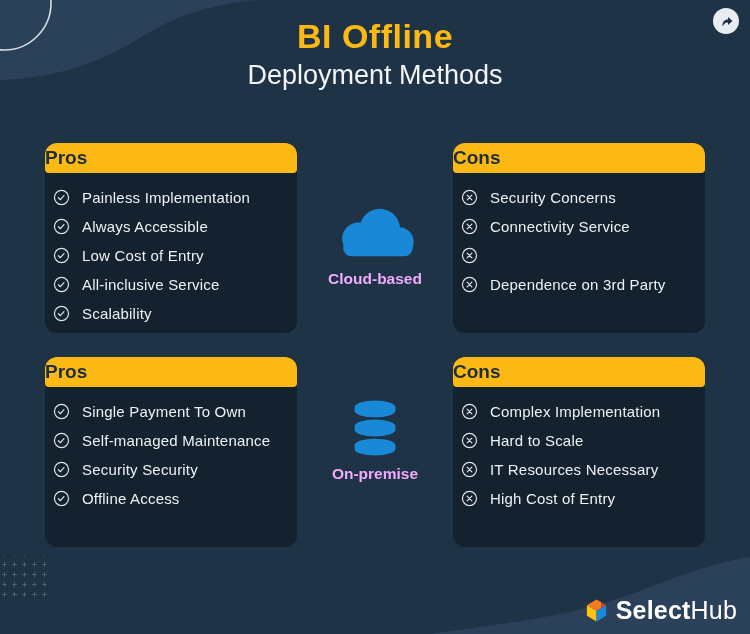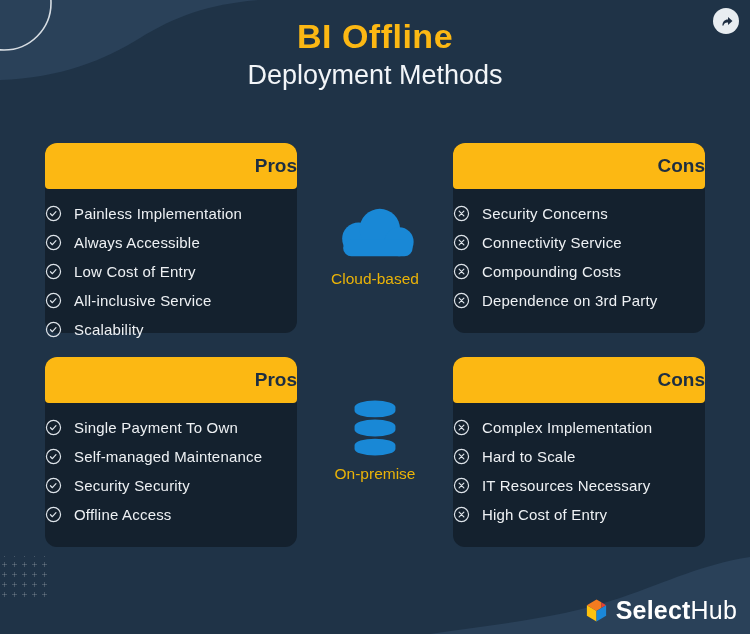--- a/index.html
+++ b/index.html
@@ -20,33 +20,33 @@
   
   .share{position:absolute;top:8px;right:11px;width:26px;height:26px;border-radius:50%;
     background:#E8EDF1;display:flex;align-items:center;justify-content:center;z-index:3;cursor:pointer;}
 
   
   .card{position:absolute;width:252px;height:190px;background:#14212E;border-radius:12px;z-index:2;}
   .c1{left:45px;top:143px;}
   .c2{left:453px;top:143px;}
   .c3{left:45px;top:357px;}
   .c4{left:453px;top:357px;}
-  .card-header{height:46px;background:#FCB813;border-radius:12px 12px 4px 4px;
-    display:flex;align-items:center;justify-content:flex-end;}
+  .card-header{height:30px;background:#FCB813;border-radius:12px 12px 4px 4px;
+    display:flex;align-items:center;justify-content:flex-start;}
   .card-header span{font-size:19px;font-weight:bold;color:#1D2E42;}
-  .card-list{list-style:none;margin:0;padding:10px 8px 0 0;}
+  .card-list{list-style:none;margin:0;padding:10px 8px 0 8px;}
   .row{display:flex;align-items:center;gap:12px;height:29px;}
   .icn{display:flex;align-items:center;}
   .txt{font-size:15px;color:#EEF1F4;letter-spacing:.2px;white-space:nowrap;}
 
   
   .method{position:absolute;left:303px;width:144px;text-align:center;z-index:2;}
   .m-cloud{top:205px;}
   .m-db{top:400px;}
-  .method-label{margin-top:5px;font-size:15.5px;font-weight:normal;color:#eab308;}
+  .method-label{margin-top:5px;font-size:15.5px;font-weight:bold;color:#f0abfc;}
 
   
   .logo{position:absolute;right:13px;bottom:9px;display:flex;align-items:center;gap:7px;z-index:3;cursor:pointer;}
   .logo-text{font-size:25px;color:#FFFFFF;letter-spacing:.2px;}
   .logo-text .b{font-weight:bold;}
   .logo-text .r{font-weight:normal;}
 </style>
 </head>
 <body>
 
@@ -163,21 +163,20 @@
           <span class="txt">Connectivity Service</span>
         </li>
 
         <li class="row">
           <span class="icn">
             <svg width="17" height="17" viewBox="0 0 20 20">
               <circle cx="10" cy="10" r="8.3" fill="none" stroke="#DDE3E9" stroke-width="1.4"></circle>
               <path d="M7.2 7.2 l5.6 5.6 M12.8 7.2 l-5.6 5.6" fill="none" stroke="#DDE3E9" stroke-width="1.4" stroke-linecap="round"></path>
             </svg>
           </span>
-          <span class="txt">Compounding Costs</span>
         </li>
 
         <li class="row">
           <span class="icn">
             <svg width="17" height="17" viewBox="0 0 20 20">
               <circle cx="10" cy="10" r="8.3" fill="none" stroke="#DDE3E9" stroke-width="1.4"></circle>
               <path d="M7.2 7.2 l5.6 5.6 M12.8 7.2 l-5.6 5.6" fill="none" stroke="#DDE3E9" stroke-width="1.4" stroke-linecap="round"></path>
             </svg>
           </span>
           <span class="txt">Dependence on 3rd Party</span>

